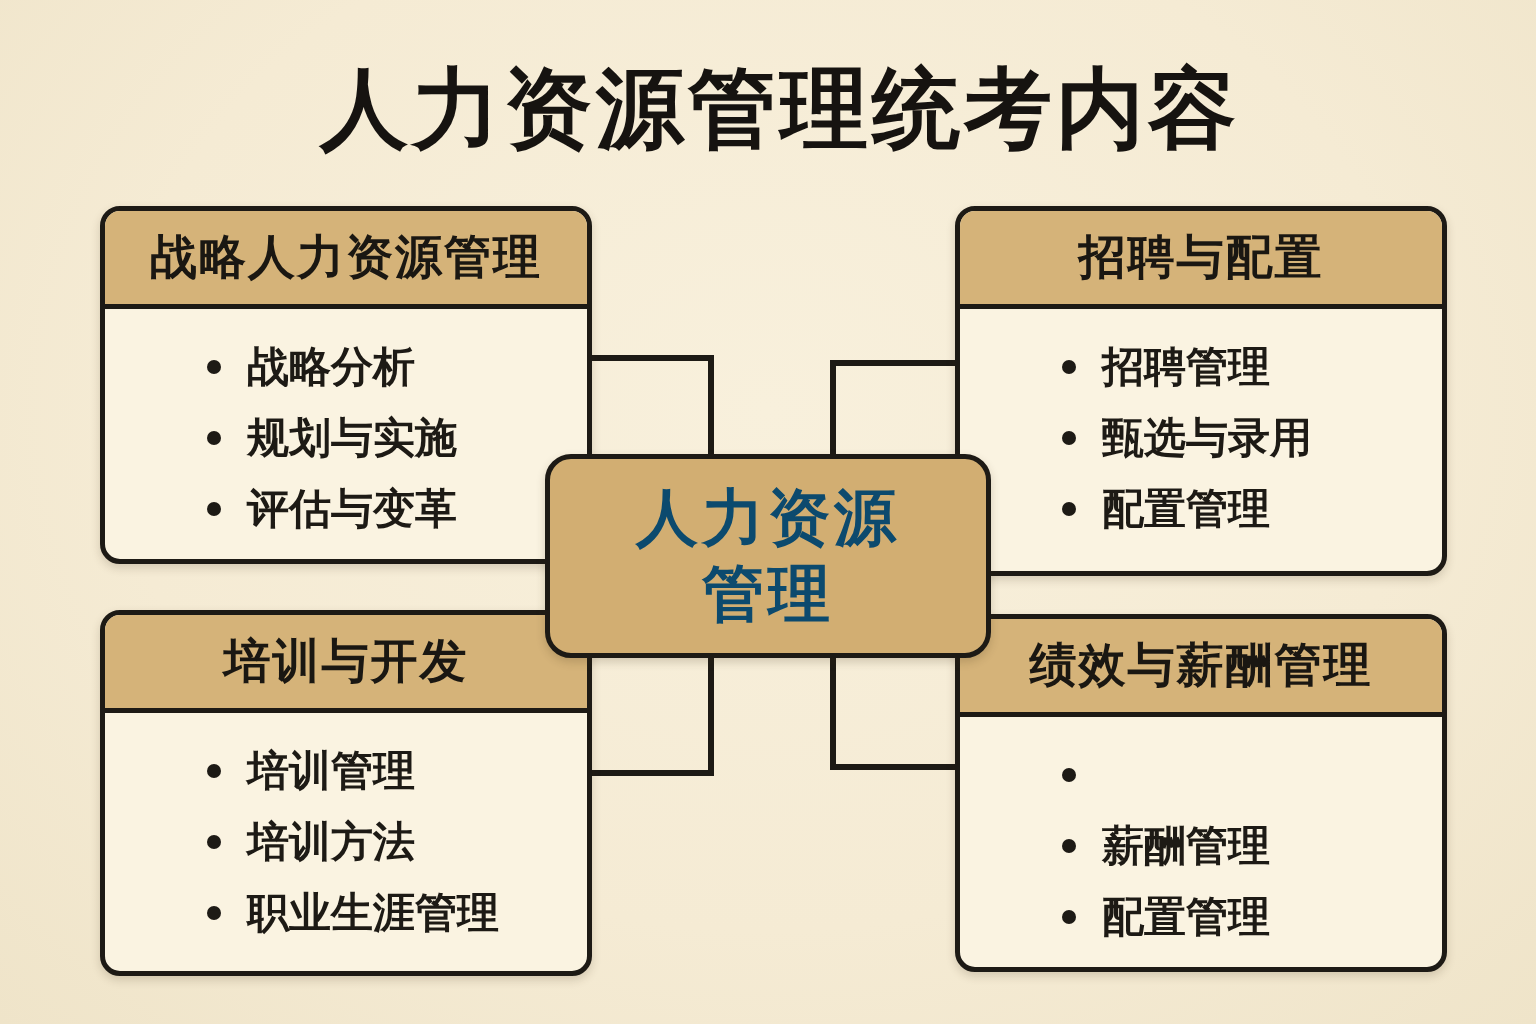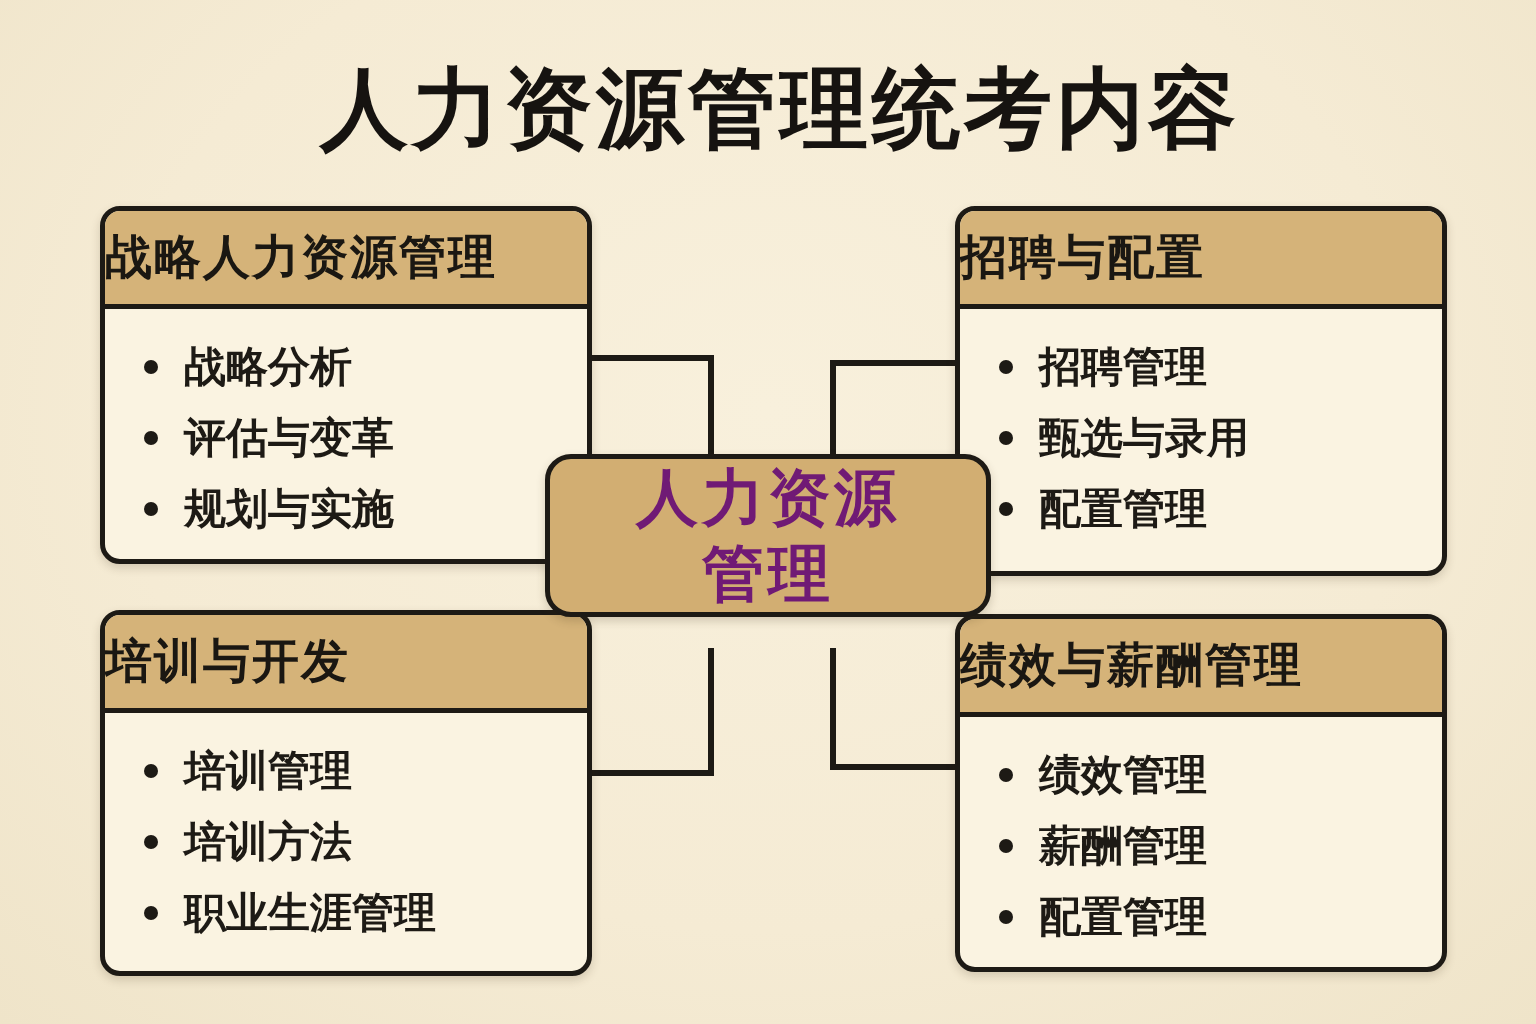--- a/index.html
+++ b/index.html
@@ -42,30 +42,30 @@
     box-shadow: 0 4px 10px rgba(60,45,20,0.18);
     z-index: 2;
     overflow: hidden;
   }
   .box-header {
     background: #d5b379;
     border-bottom: 5px solid #1d1a15;
     height: 93px;
     display: flex;
     align-items: center;
-    justify-content: flex-start;
+    justify-content: center;
     font-size: 47px;
     font-weight: 900;
     letter-spacing: 2px;
     color: #1a1712;
   }
   .box-list {
     list-style: none;
     margin: 22px 0 0 0;
-    padding: 0 0 0 39px;
+    padding: 0 0 0 102px;
   }
   .item {
     display: flex;
     align-items: center;
     height: 71px;
     font-size: 42px;
     font-weight: 700;
     color: #1d1a15;
   }
   .dot {
@@ -74,35 +74,35 @@
     border-radius: 50%;
     background: #1d1a15;
     margin-right: 26px;
     flex: 0 0 auto;
   }
   .center-node {
     position: absolute;
     left: 545px;
     top: 454px;
     width: 446px;
-    height: 163px;
+    height: 204px;
     background: #d2ae72;
     border: 5px solid #1d1a15;
     border-radius: 26px;
     box-shadow: 0 4px 10px rgba(60,45,20,0.2);
     z-index: 3;
     display: flex;
     flex-direction: column;
     align-items: center;
     justify-content: center;
     font-size: 62px;
     font-weight: 900;
     letter-spacing: 4px;
     line-height: 1.22;
-    color: #701a75;
+    color: #0c4a6e;
     box-sizing: border-box;
   }
   .tl { left: 100px; top: 206px; width: 482px; height: 348px; }
   .tr { left: 955px; top: 206px; width: 482px; height: 360px; }
   .bl { left: 100px; top: 610px; width: 482px; height: 356px; }
   .br { left: 955px; top: 614px; width: 482px; height: 348px; border-radius: 20px; }
 </style>
 </head>
 <body>
 
@@ -123,26 +123,26 @@
     <header class="box-header">
       <span>战略人力资源管理</span>
     </header>
     <ul class="box-list">
       <li class="item">
         <span class="dot"></span>
         <span>战略分析</span>
       </li>
       <li class="item">
         <span class="dot"></span>
+        <span>规划与实施</span>
+      </li>
+      <li class="item">
+        <span class="dot"></span>
         <span>评估与变革</span>
       </li>
-      <li class="item">
-        <span class="dot"></span>
-        <span>规划与实施</span>
-      </li>
     </ul>
   </section>
 
   <section class="box tr">
     <header class="box-header">
       <span>招聘与配置</span>
     </header>
     <ul class="box-list">
       <li class="item">
         <span class="dot"></span>
@@ -179,21 +179,20 @@
     </ul>
   </section>
 
   <section class="box br">
     <header class="box-header">
       <span>绩效与薪酬管理</span>
     </header>
     <ul class="box-list">
       <li class="item">
         <span class="dot"></span>
-        <span>绩效管理</span>
       </li>
       <li class="item">
         <span class="dot"></span>
         <span>薪酬管理</span>
       </li>
       <li class="item">
         <span class="dot"></span>
         <span>配置管理</span>
       </li>
     </ul>

